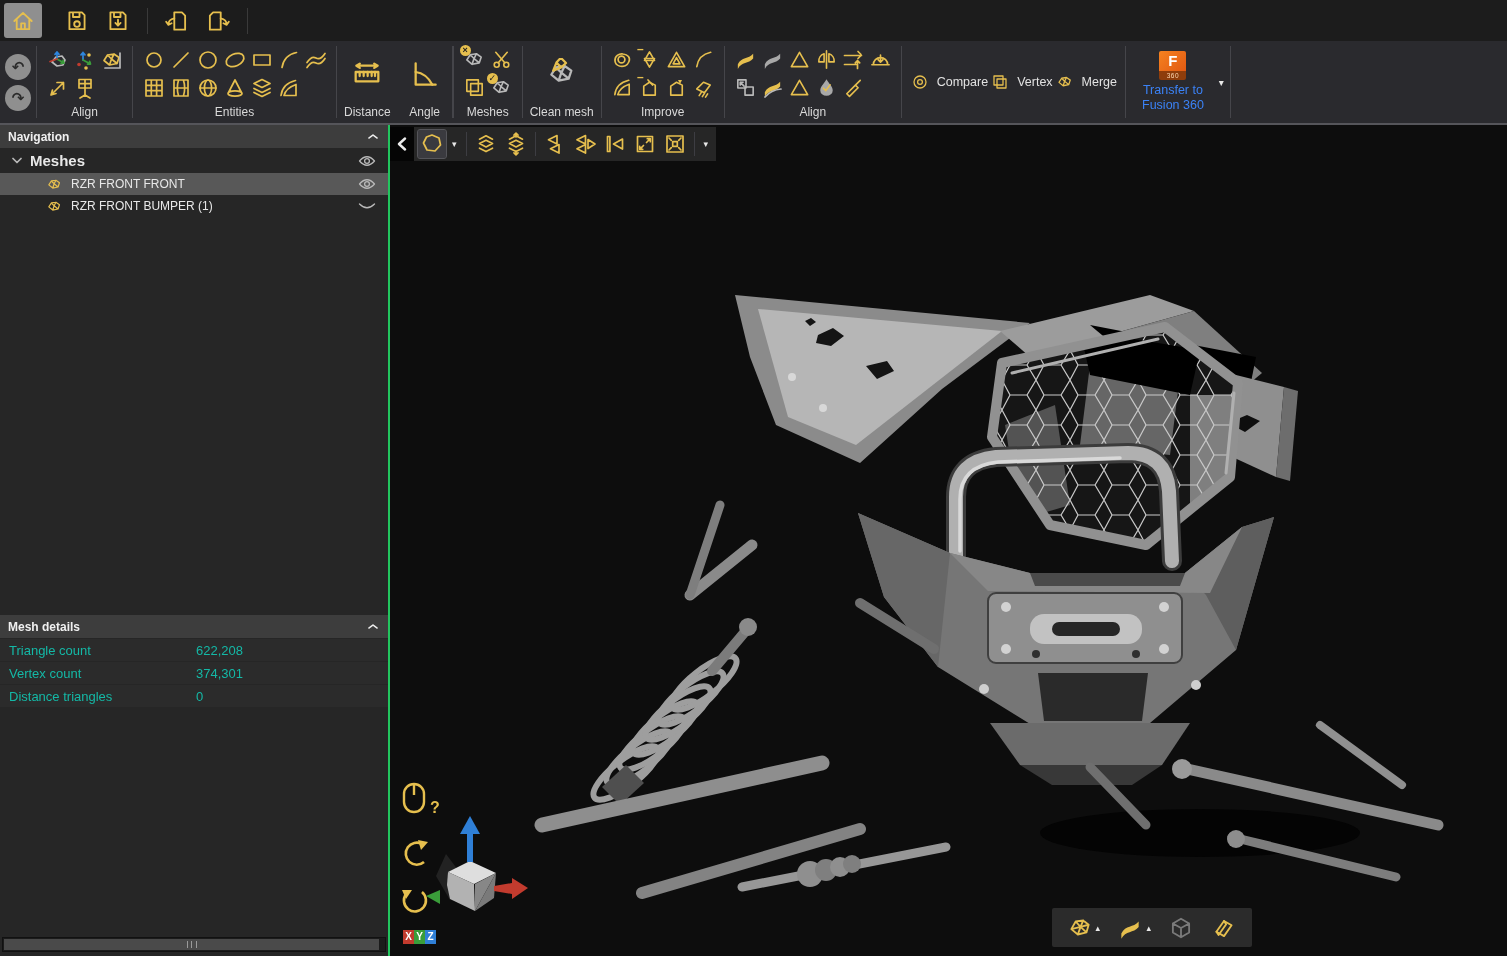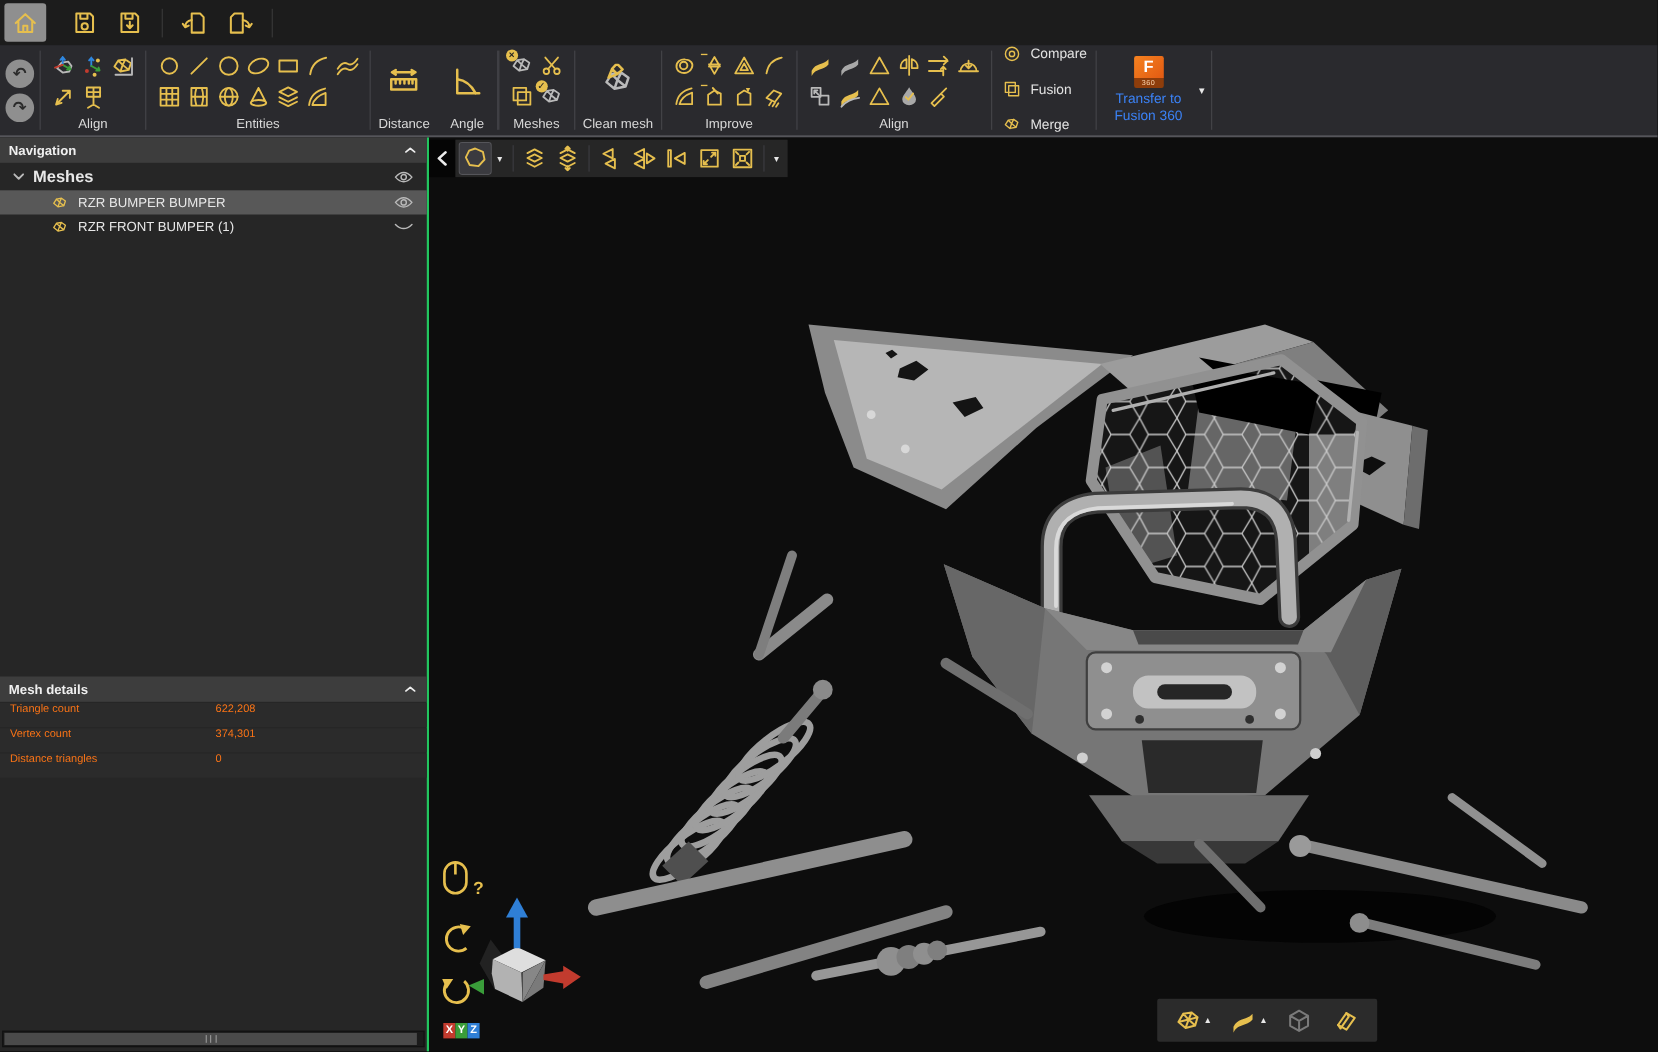--- a/index.html
+++ b/index.html
@@ -18,42 +18,42 @@
   .rsep{width:1px;background:#45454a;margin:5px 0}
   .rgroup{display:flex;flex-direction:column;align-items:center;padding:2px 7px 1px}
   .rgroup .rows{flex:1;display:flex;flex-direction:column;justify-content:center;gap:1px}
   .irow{display:flex;align-items:center}
   .ric{width:27px;height:27px;display:flex;align-items:center;justify-content:center;position:relative;cursor:pointer}
   .ric.big{width:40px;height:40px}
   .rlabel{font-size:12px;color:#d9d9d9;padding:1px 0 3px;white-space:nowrap}
   .badge{position:absolute;top:-1px;left:-1px;width:11px;height:11px;border-radius:50%;background:#e6bf4e;color:#222;
     font-size:9px;line-height:11px;text-align:center;font-weight:bold}
   .badge.plain{background:transparent;color:#e6bf4e;font-size:12px;line-height:9px}
-  .vstack{display:flex;flex-direction:column;justify-content:flex-end;gap:12px;padding:0 8px}
+  .vstack{display:flex;flex-direction:row;justify-content:flex-end;gap:2px;padding:0 8px}
   .vrow{display:flex;align-items:center;gap:7px;font-size:12.5px;color:#e2e2e2;cursor:pointer}
   .vrow .ric{width:20px;height:20px}
   .transfer{position:relative;display:flex;flex-direction:column;align-items:center;justify-content:center;padding:0 26px 0 16px;cursor:pointer}
   .f360{width:27px;text-align:center;margin-bottom:3px}
   .f360 .ftop{background:linear-gradient(135deg,#f58220,#e25a12);color:#fff;font-weight:bold;font-size:15px;height:20px;line-height:20px;border-radius:2px 2px 0 0}
   .f360 .fband{background:#8e3d0b;color:#ffd9b3;font-size:6.5px;height:9px;line-height:9px;border-radius:0 0 2px 2px;letter-spacing:.5px}
   .transfer .tline{font-size:12.5px;color:#3b82f6;line-height:15px}
   .transfer .caret{position:absolute;right:6px;top:36px;color:#e8e8e8;font-size:10px}
   
   .main{display:flex;height:831px}
   .leftpanel{width:390px;background:#262626;display:flex;flex-direction:column;border-right:2px solid #22c55e}
   .phead{height:23px;background:#3d3d3d;display:flex;align-items:center;justify-content:space-between;
     padding:0 10px 0 8px;font-size:12px;font-weight:bold;color:#f0f0f0;flex:none}
   .chev{font-size:11px;color:#cfcfcf;transform:scaleY(.8);cursor:pointer}
   .treegroup{height:25px;display:flex;align-items:center;padding-left:12px;gap:8px;flex:none;cursor:pointer}
   .treegroup .glabel{font-size:15px;font-weight:bold}
   .trow{height:22px;display:flex;align-items:center;padding-left:46px;gap:8px;font-size:12px;flex:none;cursor:pointer}
   .trow.sel{background:#585858}
   .trow .eye,.treegroup .eye{margin-left:auto;margin-right:12px}
   .spacer1{height:398px;flex:none}
-  .dt-row{height:22px;background:#2b2b2b;margin:1px 0 0;display:flex;align-items:flex-start;font-size:10px;color:#f97316;flex:none}
+  .dt-row{height:22px;background:#2b2b2b;margin:1px 0 0;display:flex;align-items:center;font-size:13px;color:#14b8a6;flex:none}
   .dt-row .dl{padding-left:9px;width:196px}
   .hscroll{height:15px;margin:2px 2px 4px;background:#1b1b1b;border:1px solid #111;flex:none;position:relative;margin-top:auto}
   .hthumb{position:absolute;left:1px;top:1px;bottom:1px;right:6px;background:#4a4a4a;display:flex;align-items:center;justify-content:center;cursor:grab}
   .grip{width:10px;height:7px;border-left:1px solid #9a9a9a;border-right:1px solid #9a9a9a;background:linear-gradient(#9a9a9a,#9a9a9a) center/1px 100% no-repeat}
   
   .viewport{flex:1;position:relative;background:#0d0d0d;overflow:hidden}
   .vtop{position:absolute;left:0;top:2px;display:flex;align-items:stretch;height:34px}
   .backbtn{width:24px;background:#050505;display:flex;align-items:center;justify-content:center;cursor:pointer}
   .seltools{background:#262626;display:flex;align-items:center;padding:0 4px;gap:2px}
   .stbtn{width:28px;height:28px;display:flex;align-items:center;justify-content:center;position:relative;cursor:pointer;border-radius:2px}
@@ -649,21 +649,21 @@
           </svg>
         </div>
       <span>Compare</span>
     </div>
     <div class="vrow">
       <div class="ric">
           <svg class="ic" width="18" height="18">
             <use href="#s-dup"></use>
           </svg>
         </div>
-      <span>Fusion</span>
+      <span>Vertex</span>
     </div>
     <div class="vrow">
       <div class="ric">
           <svg class="ic" width="18" height="18">
             <use href="#s-meshsm"></use>
           </svg>
         </div>
       <span>Merge</span>
     </div>
   </div>
@@ -701,21 +701,21 @@
           <svg class="ic" width="18" height="12">
             <path d="M1.5 6 Q9 -2.5 16.5 6 Q9 14.5 1.5 6 Z" class="g" style="stroke-width:1.3"></path>
             <circle cx="9" cy="6" r="2.4" class="g" style="stroke-width:1.3"></circle>
           </svg>
         </span>
     </div>
     <div class="trow sel">
       <svg class="ic" width="17" height="17">
           <use href="#s-meshsm"></use>
         </svg>
-      <span>RZR BUMPER BUMPER</span>
+      <span>RZR FRONT FRONT</span>
       <span class="eye">
           <svg class="ic" width="18" height="12">
             <path d="M1.5 6 Q9 -2.5 16.5 6 Q9 14.5 1.5 6 Z" class="g" style="stroke-width:1.3"></path>
             <circle cx="9" cy="6" r="2.4" class="g" style="stroke-width:1.3"></circle>
           </svg>
         </span>
     </div>
     <div class="trow">
       <svg class="ic" width="17" height="17">
           <use href="#s-meshsm"></use>

